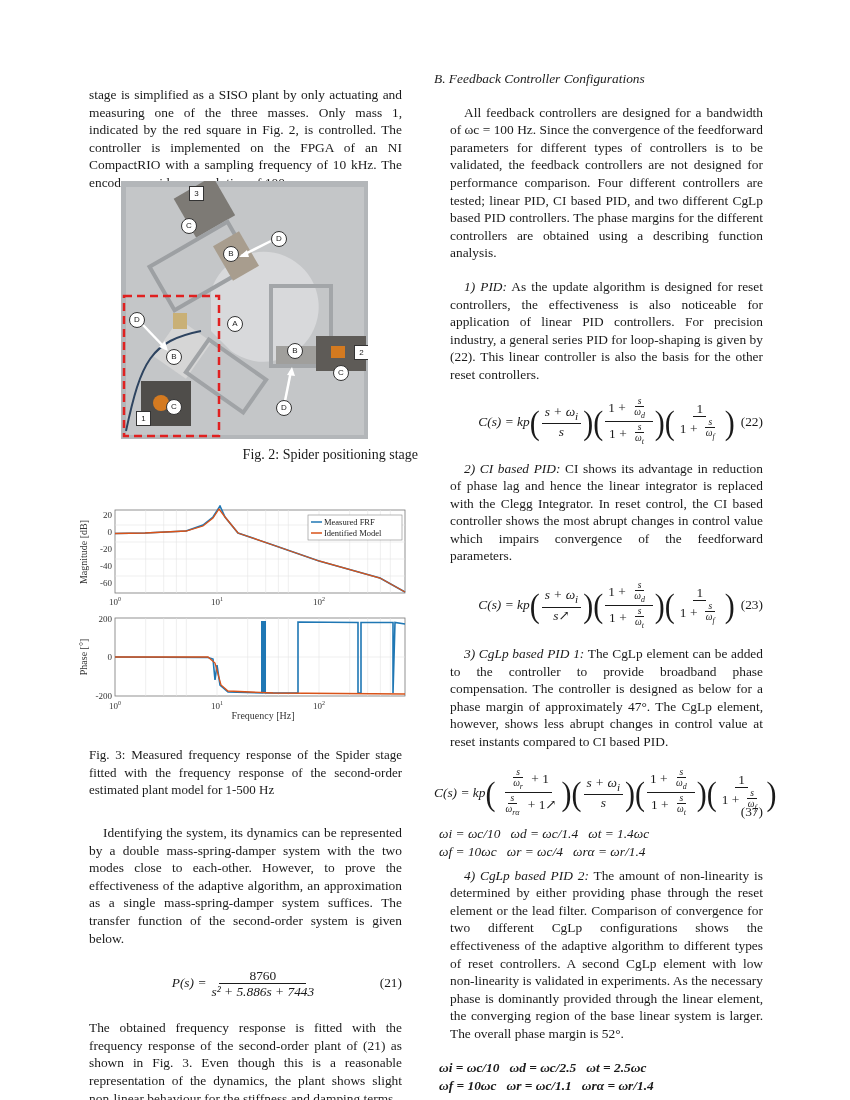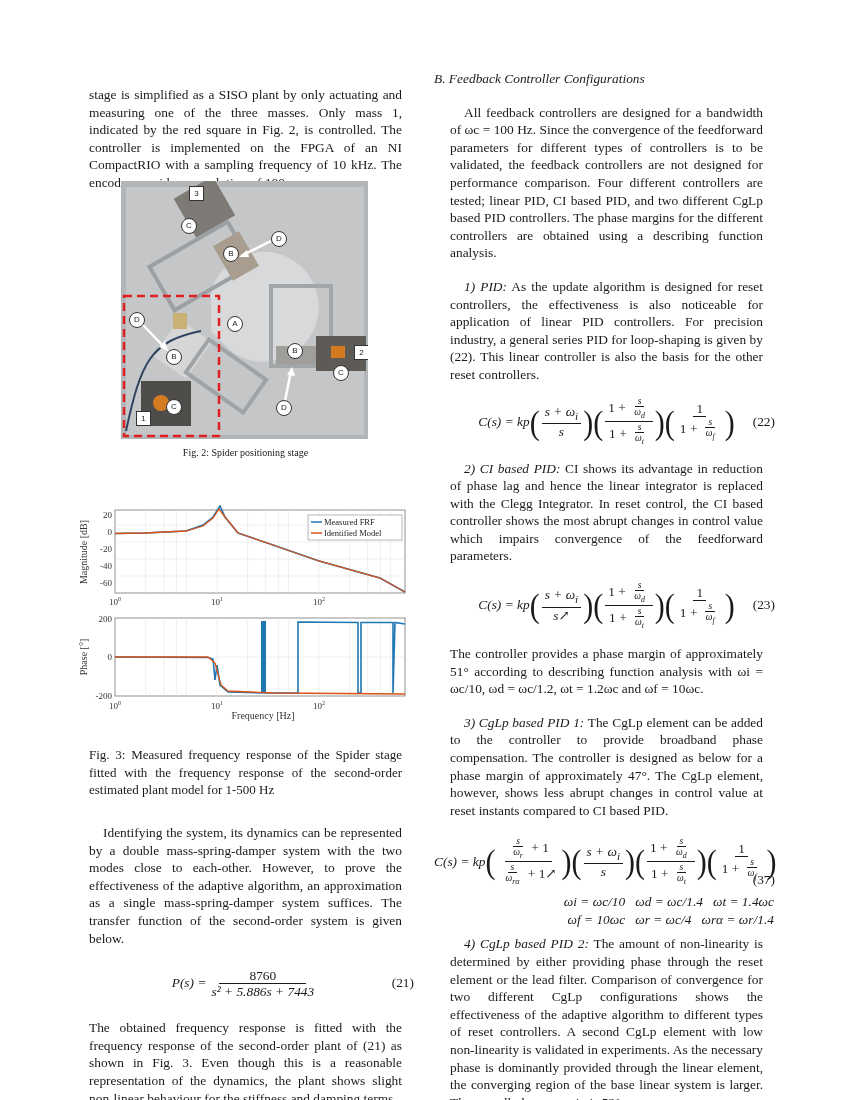--- a/index.html
+++ b/index.html
@@ -7,35 +7,35 @@
          font-family:"Liberation Serif", "DejaVu Serif", serif; color:#1a1a1a; }
   .col { position:absolute; top:70px; width:345px; font-size:13.4px; line-height:17.6px; }
   .col.left { left:73px; }
   .col.right { left:434px; }
   p { margin:16px; text-align:justify; }
   .indent { text-indent:14px; }
   .sec { font-style:italic; margin:0 0 4px 0; }
   .sub { font-style:italic; }
   .m { font-style:italic; }
   .eq { position:relative; height:auto; display:flex; align-items:center; justify-content:center; margin:6px 0; }
-  .eq .num { position:absolute; right:4px; }
+  .eq .num { position:absolute; right:16px; }
   .frac { display:inline-flex; flex-direction:column; align-items:center; vertical-align:middle; margin:0 2px; }
   .frac .n { border-bottom:1px solid #1a1a1a; padding:0 3px; line-height:15px; }
   .frac .d { padding:0 3px; line-height:15px; }
   .frac.small { font-size:9.5px; }
   .frac.small .n, .frac.small .d { line-height:10px; }
   .paren { font-size:30px; line-height:30px; font-weight:200; transform:scaleY(1.15); display:inline-block; }
   .figure { position:absolute; left:121px; top:181px; width:247px; height:258px; background:#b9bcbf; overflow:hidden; }
   .caption { text-align:center; }
   .label-circle { position:absolute; width:14px; height:14px; border-radius:50%; background:#fff; border:1px solid #333;
                   font-family:"Liberation Sans", sans-serif; font-size:8px; text-align:center; line-height:14px; }
   .label-box { position:absolute; width:13px; height:13px; background:#fff; border:1px solid #333;
                 font-family:"Liberation Sans", sans-serif; font-size:8px; text-align:center; line-height:13px; }
   .chart { position:absolute; left:73px; }
-  .eqlines { text-align:right; line-height:18px; }
+  .eqlines { text-align:left; line-height:18px; }
   .eqlines span { display:inline-block; margin:0 5px; }
 </style>
 </head>
 <body>
 
 <div class="col left">
   <p>stage is simplified as a SISO plant by only actuating and measuring one of the three masses. Only mass 1, indicated by the red square in Fig. 2, is controlled. The controller is implemented on the FPGA of an NI CompactRIO with a sampling frequency of 10 kHz. The encoder provides a resolution of 100 nm.</p>
 </div>
 
 <div class="figure">
@@ -77,21 +77,21 @@
   <div class="label-circle" style="left:8px;top:131px;">D</div>
   <div class="label-circle" style="left:106px;top:135px;">A</div>
   <div class="label-circle" style="left:45px;top:168px;">B</div>
   <div class="label-circle" style="left:166px;top:162px;">B</div>
   <div class="label-box" style="left:233px;top:164px;">2</div>
   <div class="label-circle" style="left:212px;top:184px;">C</div>
   <div class="label-circle" style="left:45px;top:218px;">C</div>
   <div class="label-circle" style="left:155px;top:219px;">D</div>
   <div class="label-box" style="left:15px;top:230px;">1</div>
 </div>
-<div class="caption" style="position:absolute;left:73px;top:447px;width:345px;font-size:10px;">Fig. 2: Spider positioning stage</div>
+<div class="caption" style="position:absolute;left:73px;top:447px;width:345px;font-size:14px;text-align:right;">Fig. 2: Spider positioning stage</div>
 
 <svg class="chart" style="top:505px;" width="340" height="225" viewBox="0 0 340 225" font-family="Liberation Serif, serif">
 
   <g>
     <rect x="42" y="5" width="290" height="83" fill="#fff" stroke="#777" stroke-width="0.8"></rect>
     <g stroke="#e4e4e4" stroke-width="0.6">
       <line x1="42" y1="20" x2="332" y2="20"></line>
         <line x1="42" y1="37" x2="332" y2="37"></line>
       <line x1="42" y1="54" x2="332" y2="54"></line>
         <line x1="42" y1="71" x2="332" y2="71"></line>
@@ -250,21 +250,20 @@
         <span class="n">1</span>
         <span class="d">1 + <span class="frac small m">
             <span class="n">s</span>
             <span class="d">ω<sub>f</sub></span>
           </span></span>
       </span>
       <span class="paren">)</span>
     <span class="num">(23)</span>
   </div>
 
-  <p>The controller provides a phase margin of approximately 51° according to describing function analysis with ωi = ωc/10, ωd = ωc/1.2, ωt = 1.2ωc and ωf = 10ωc.</p>
   <p class="indent"><span class="sub">3) CgLp based PID 1:</span> <span>The CgLp element can be added to the controller to provide broadband phase compensation. The controller is designed as below for a phase margin of approximately 47°. The CgLp element, however, shows less abrupt changes in control value at reset instants compared to CI based PID.</span></p>
 
   <div class="eq" style="height:52px;justify-content:flex-start;">
     <span class="m">C(s) = kp</span>
     <span class="paren">(</span>
       <span class="frac">
         <span class="n"><span class="frac small m">
             <span class="n">s</span>
             <span class="d">ω<sub>r</sub></span>
           </span> + 1</span>

